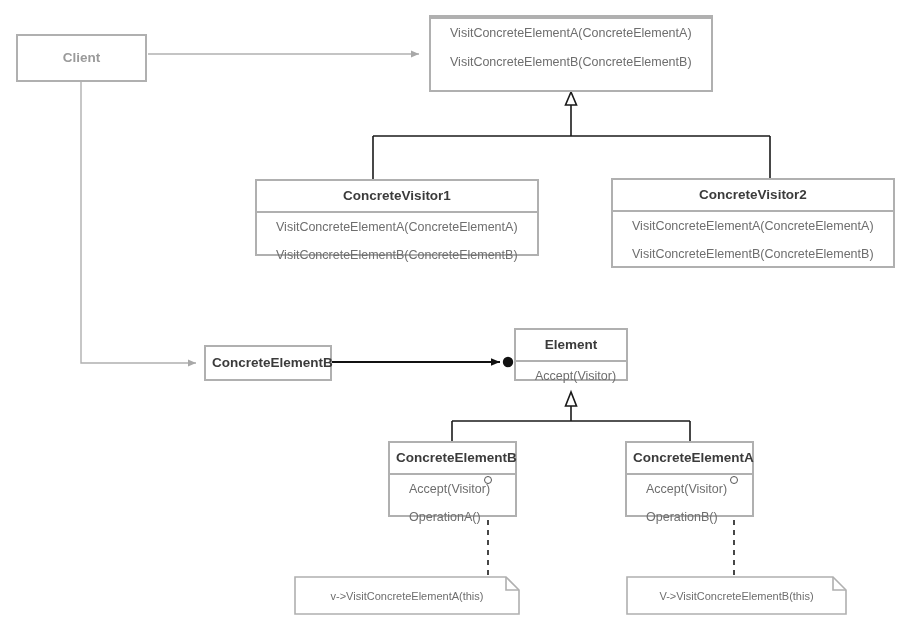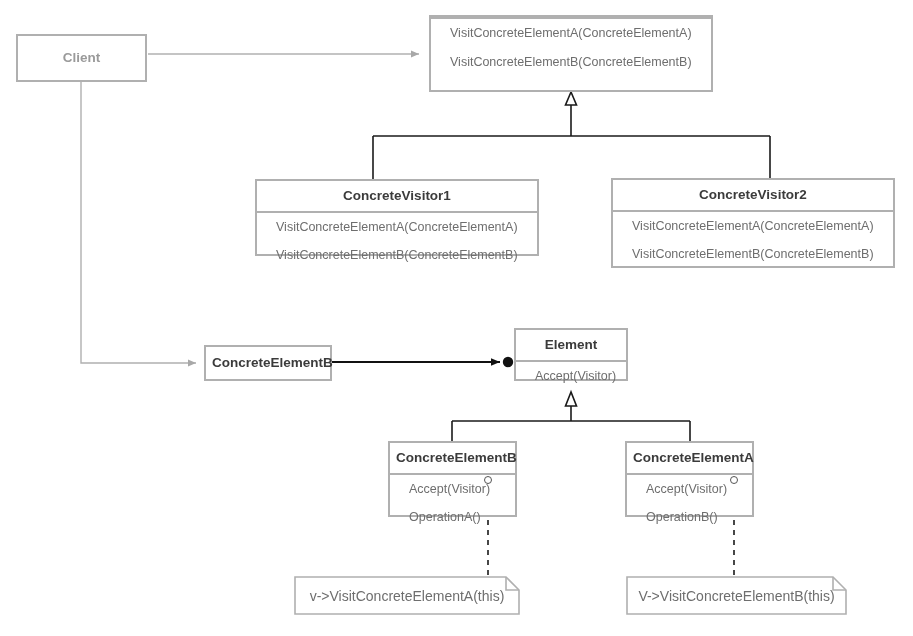--- a/index.html
+++ b/index.html
@@ -83,21 +83,21 @@
   }
   .uml-note-text {
     position: absolute;
     left: 0;
     top: 0;
     width: 100%;
     height: 100%;
     display: flex;
     align-items: center;
     justify-content: center;
-    font-size: 14px;
+    font-size: 11px;
     color: #6e6e6e;
     white-space: nowrap;
   }
 
   
   .note-anchor {
     position: absolute;
     box-sizing: border-box;
     width: 8px;
     height: 8px;

